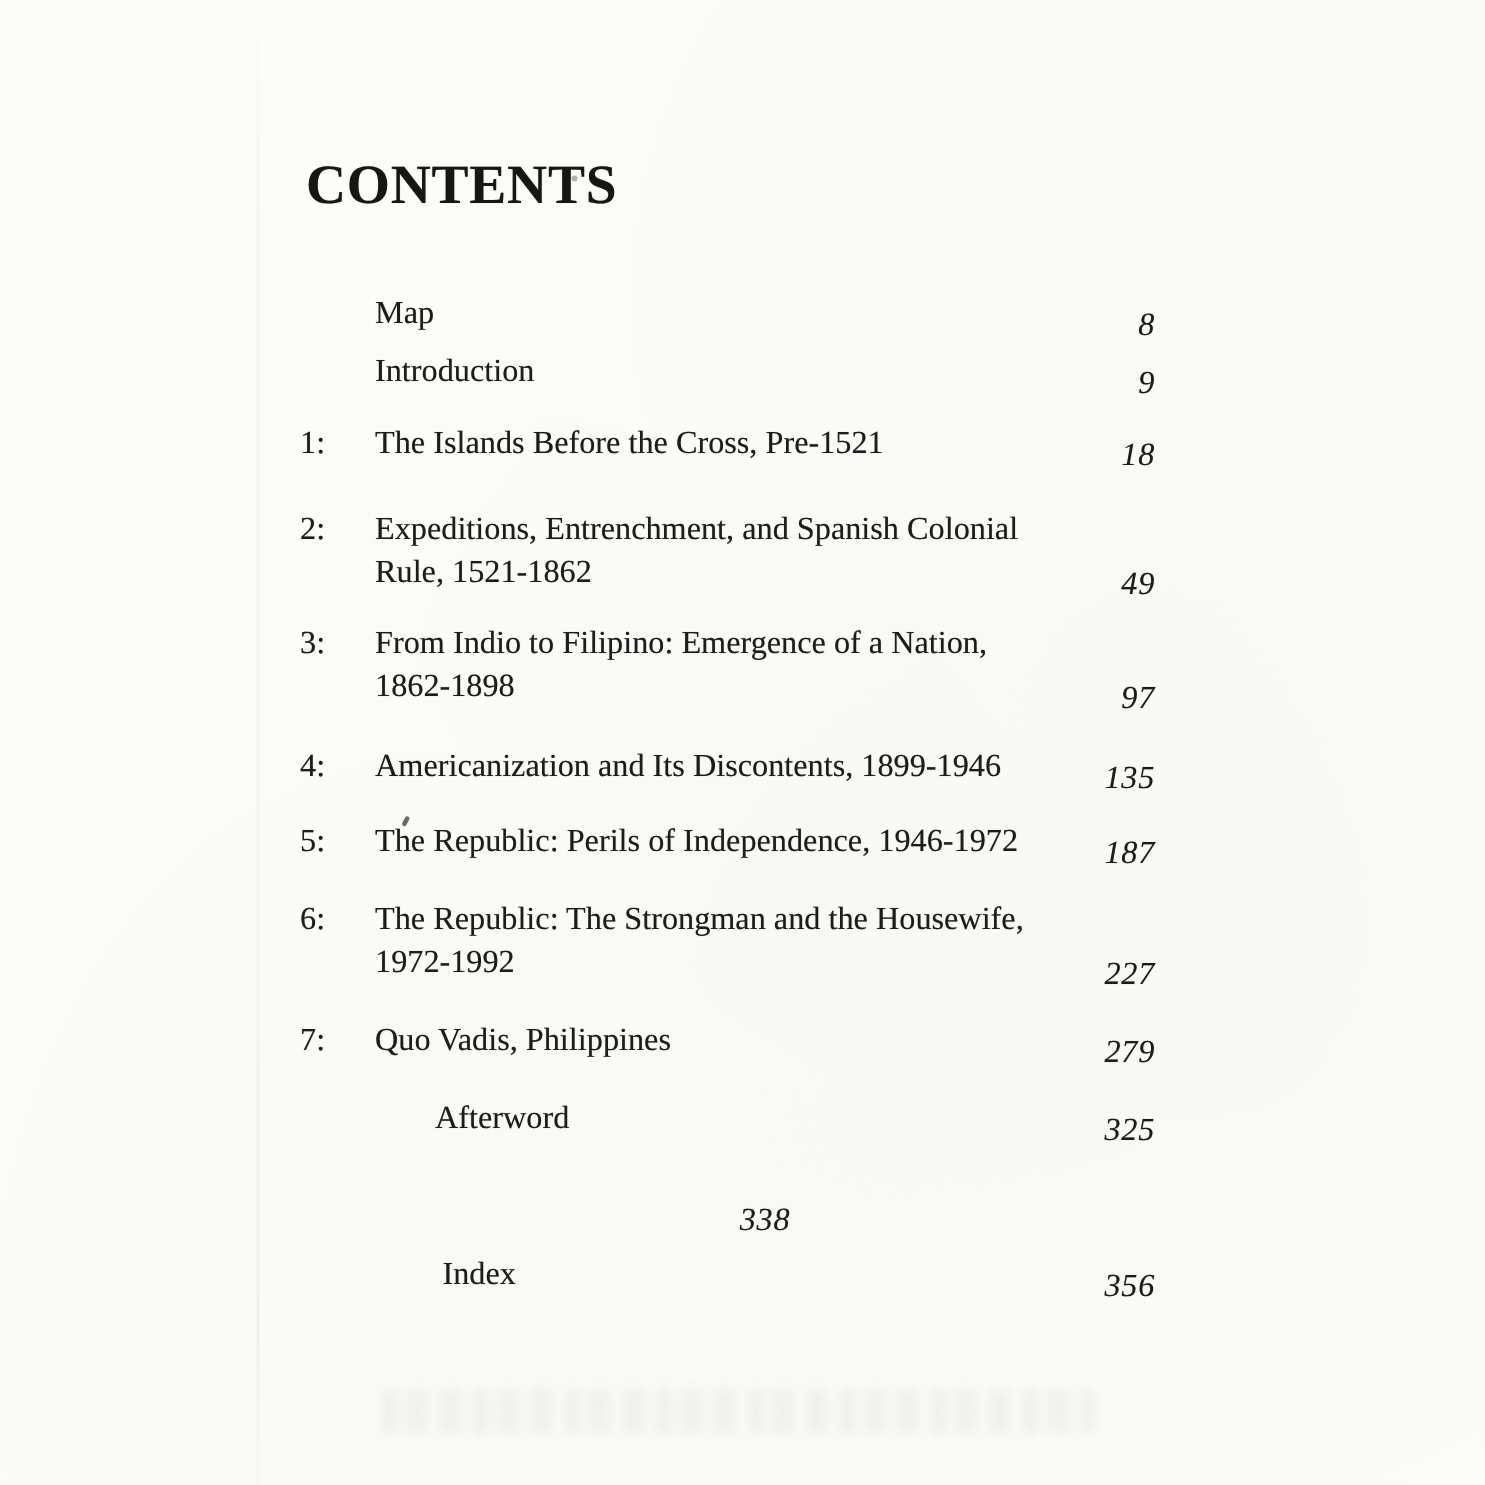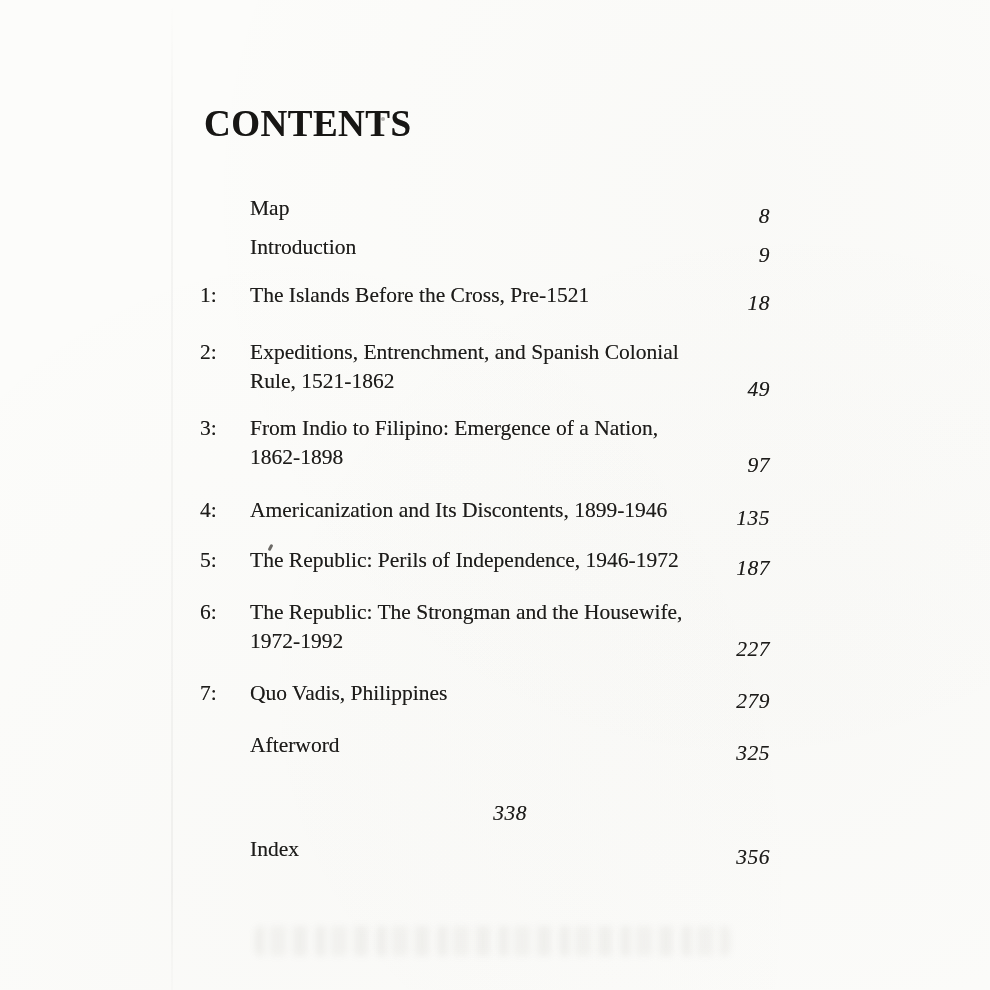--- a/index.html
+++ b/index.html
@@ -188,32 +188,32 @@
         </div>
         <div class="toc-page">227</div>
       </div>
       <div class="toc-row" style="margin-top: 23px;">
         <div class="toc-num">7:</div>
         <div class="toc-title">
           <div class="toc-title-line">Quo Vadis, Philippines</div>
         </div>
         <div class="toc-page">279</div>
       </div>
-      <div class="toc-row" style="margin-top: 23px;">
+      <div class="toc-row" style="margin-top: 23px; gap: 40px;">
         <div class="toc-num"></div>
         <div class="toc-title">
           <div class="toc-title-line">Afterword</div>
         </div>
         <div class="toc-page">325</div>
       </div>
       <div class="toc-row" style="margin-top: 31px;">
         <div class="toc-num"></div>
         <div class="toc-page">338</div>
       </div>
-      <div class="toc-row" style="margin-top: 15px;">
+      <div class="toc-row" style="margin-top: 15px; gap: 45px;">
         <div class="toc-num"></div>
         <div class="toc-title">
           <div class="toc-title-line">Index</div>
         </div>
         <div class="toc-page">356</div>
       </div>
     </div>
 
   <div class="scan-speck"></div>
   <div class="scan-speck-2"></div>

